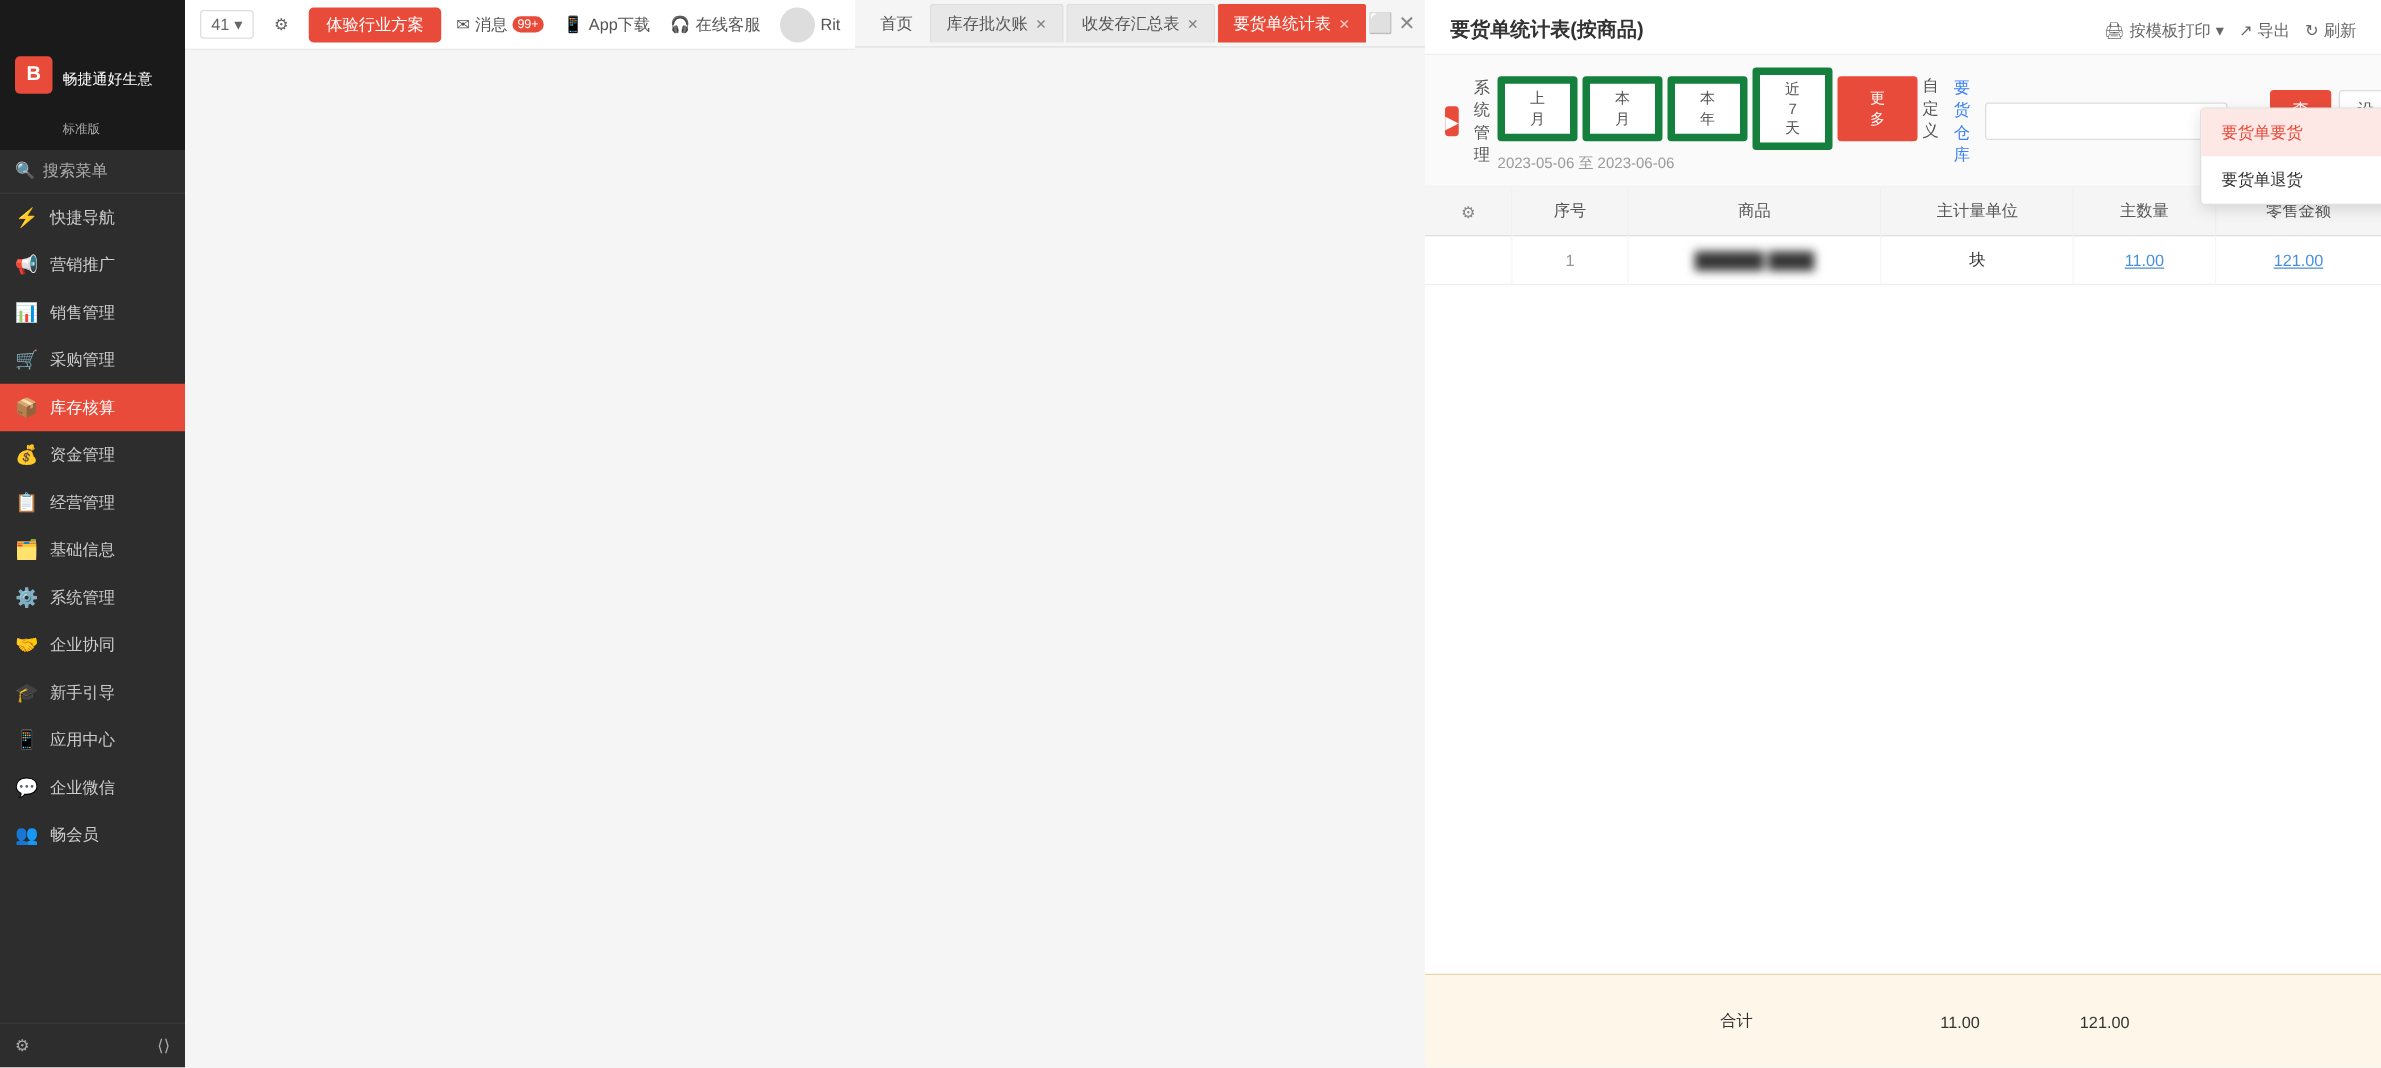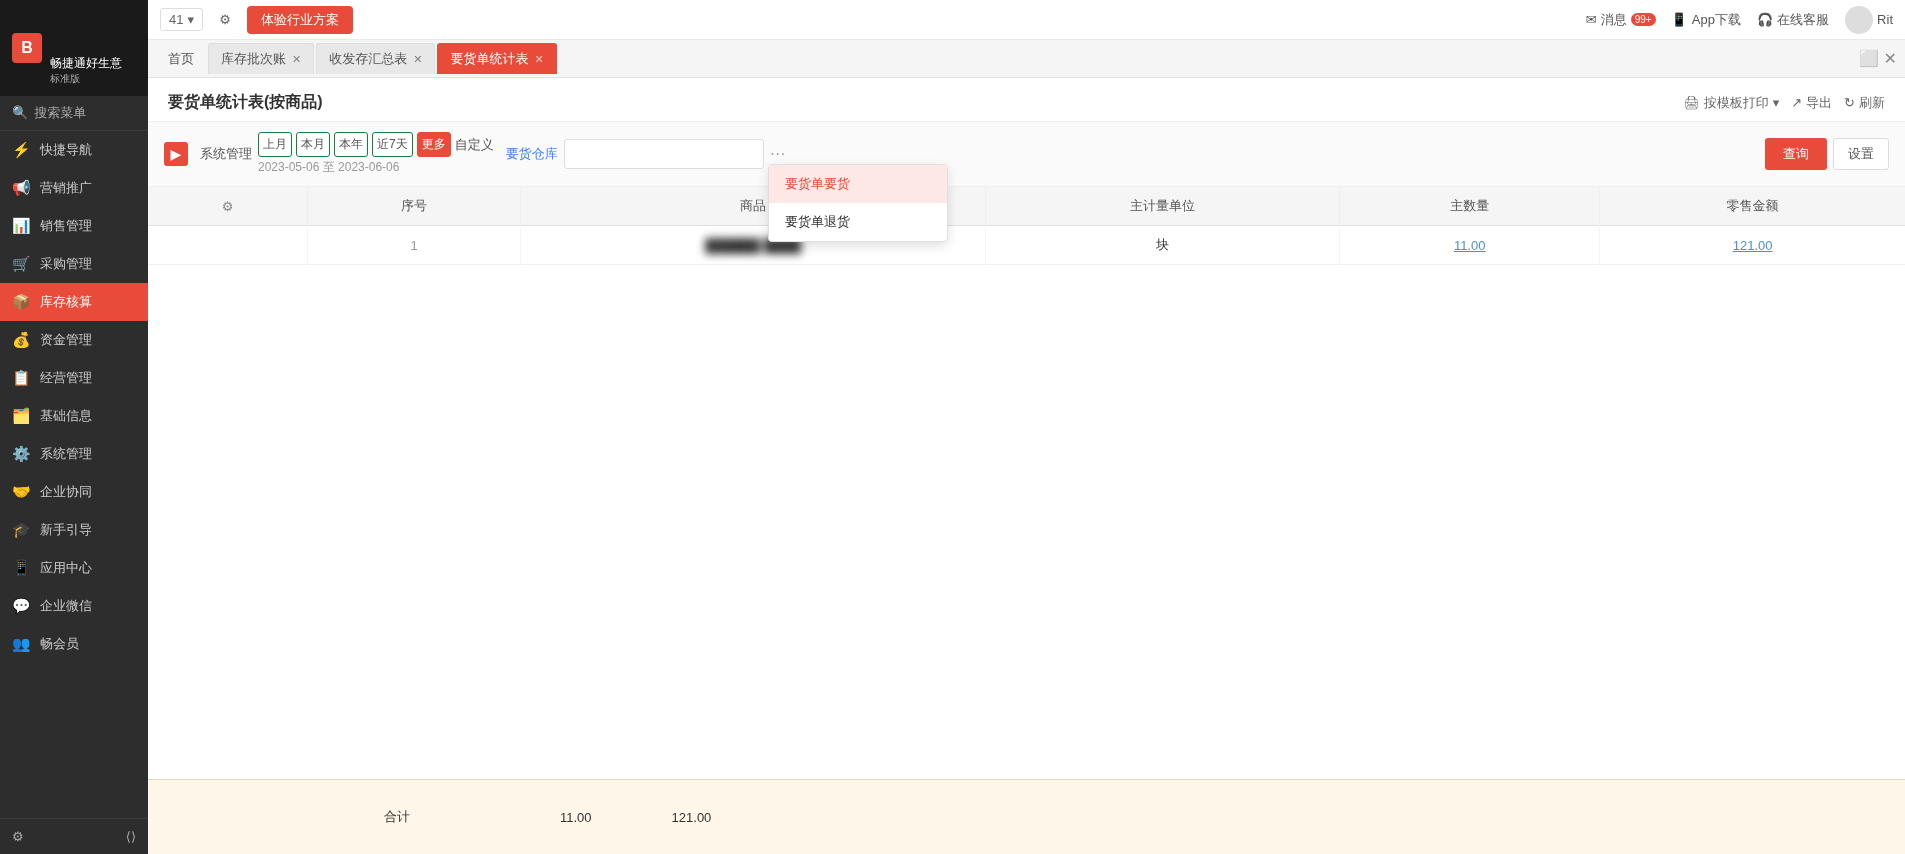--- a/index.html
+++ b/index.html
@@ -31,21 +31,21 @@
       background: #e84b3a;
       border-radius: 4px;
       display: flex;
       align-items: center;
       justify-content: center;
       color: #fff;
       font-weight: bold;
       font-size: 16px;
     }
     .sidebar-logo .logo-text { font-size: 12px; line-height: 1.3; margin-top: 46px; }
-    .sidebar-logo .logo-sub { font-size: 10px; color: #aaa; }
+    .sidebar-logo .logo-sub { font-size: 10px; color: #aaa; margin-top: 24px; }
     .sidebar-search {
       display: flex;
       align-items: center;
       padding: 8px 12px;
       gap: 6px;
       color: #aaa;
       cursor: pointer;
       font-size: 13px;
       border-bottom: 1px solid #3a3a3a;
     }
@@ -69,21 +69,21 @@
       gap: 8px;
       color: #aaa;
       border-top: 1px solid #3a3a3a;
       cursor: pointer;
     }
 
     
     .main-area {
       flex: 1;
       display: flex;
-      flex-direction: column;
+      flex-direction: row;
       overflow: hidden;
     }
 
     
     .top-header {
       height: 40px;
       background: #fff;
       display: flex;
       align-items: center;
       padding: 0 12px;
@@ -269,22 +269,22 @@
     .filter-label {
       font-size: 13px;
       color: #555;
     }
     .date-shortcuts {
       display: flex;
       align-items: center;
       gap: 4px;
     }
     .date-shortcut {
-      padding: 3px 4px;
-      border: 1px solid #15803d;
+      padding: 3px 20px;
+      border: 6px solid #15803d;
       border-radius: 3px;
       cursor: pointer;
       font-size: 12px;
       color: #555;
       background: #fff;
     }
     .date-shortcut.more {
       background: #e84b3a;
       color: #fff;
       border-color: #e84b3a;

